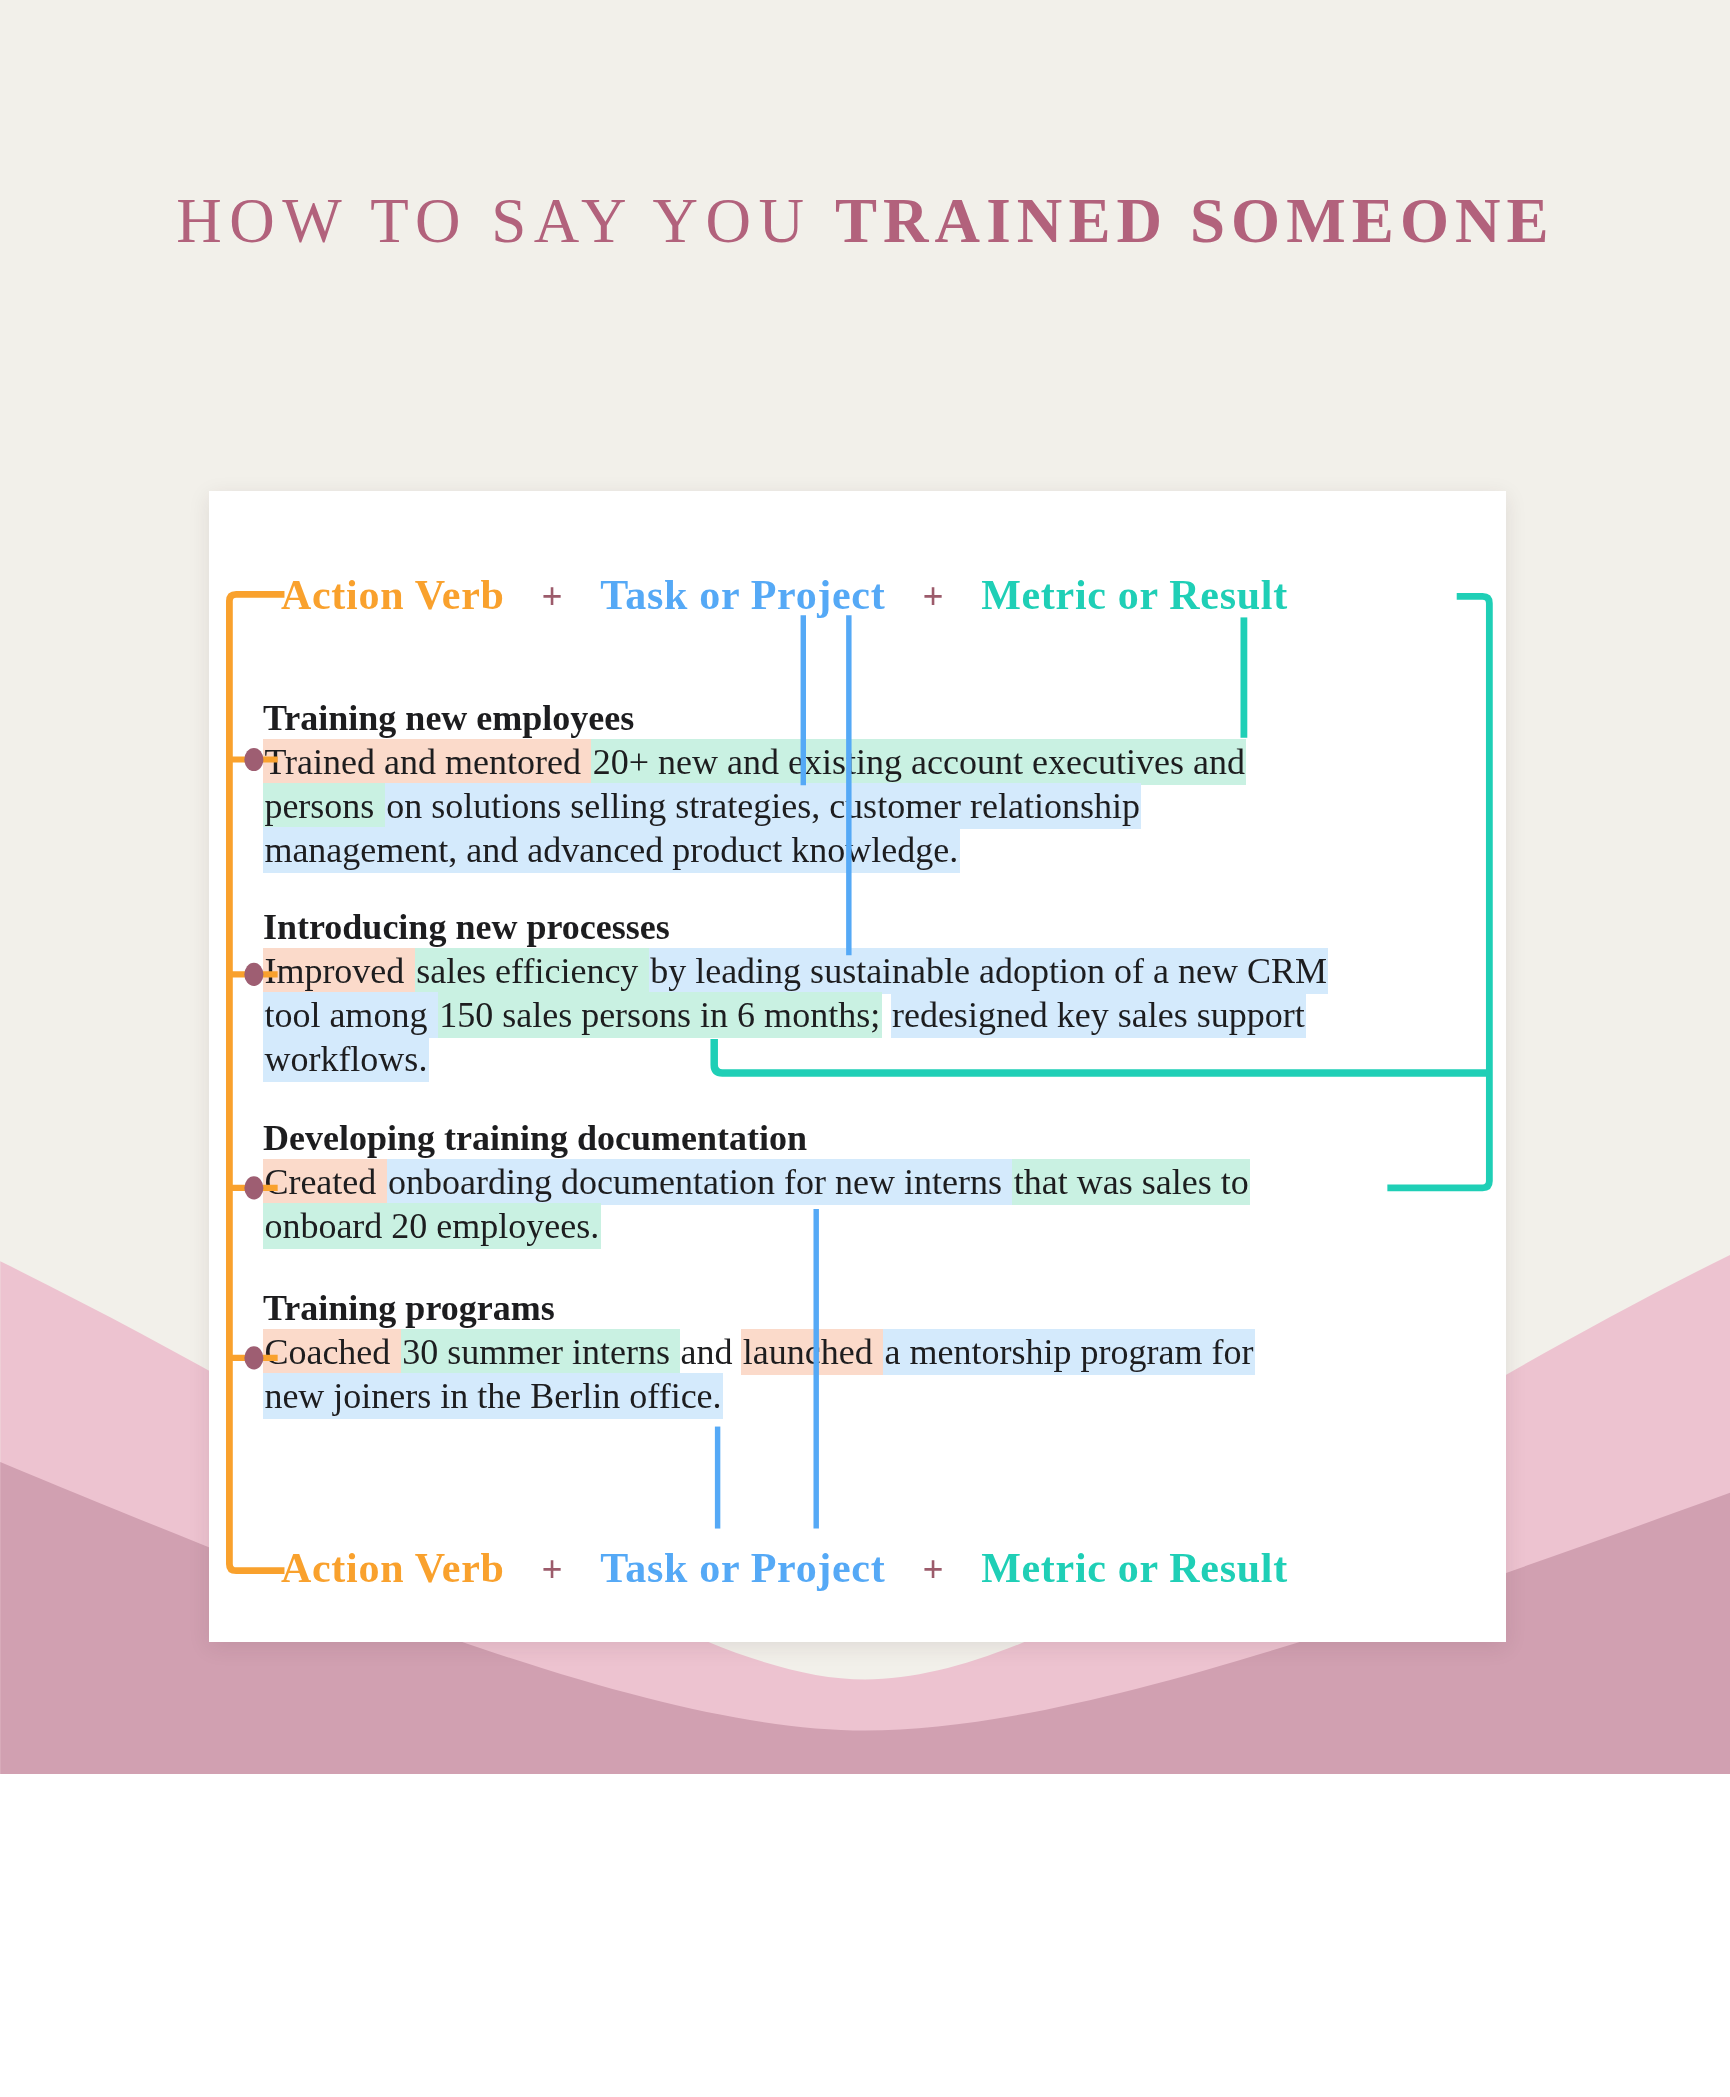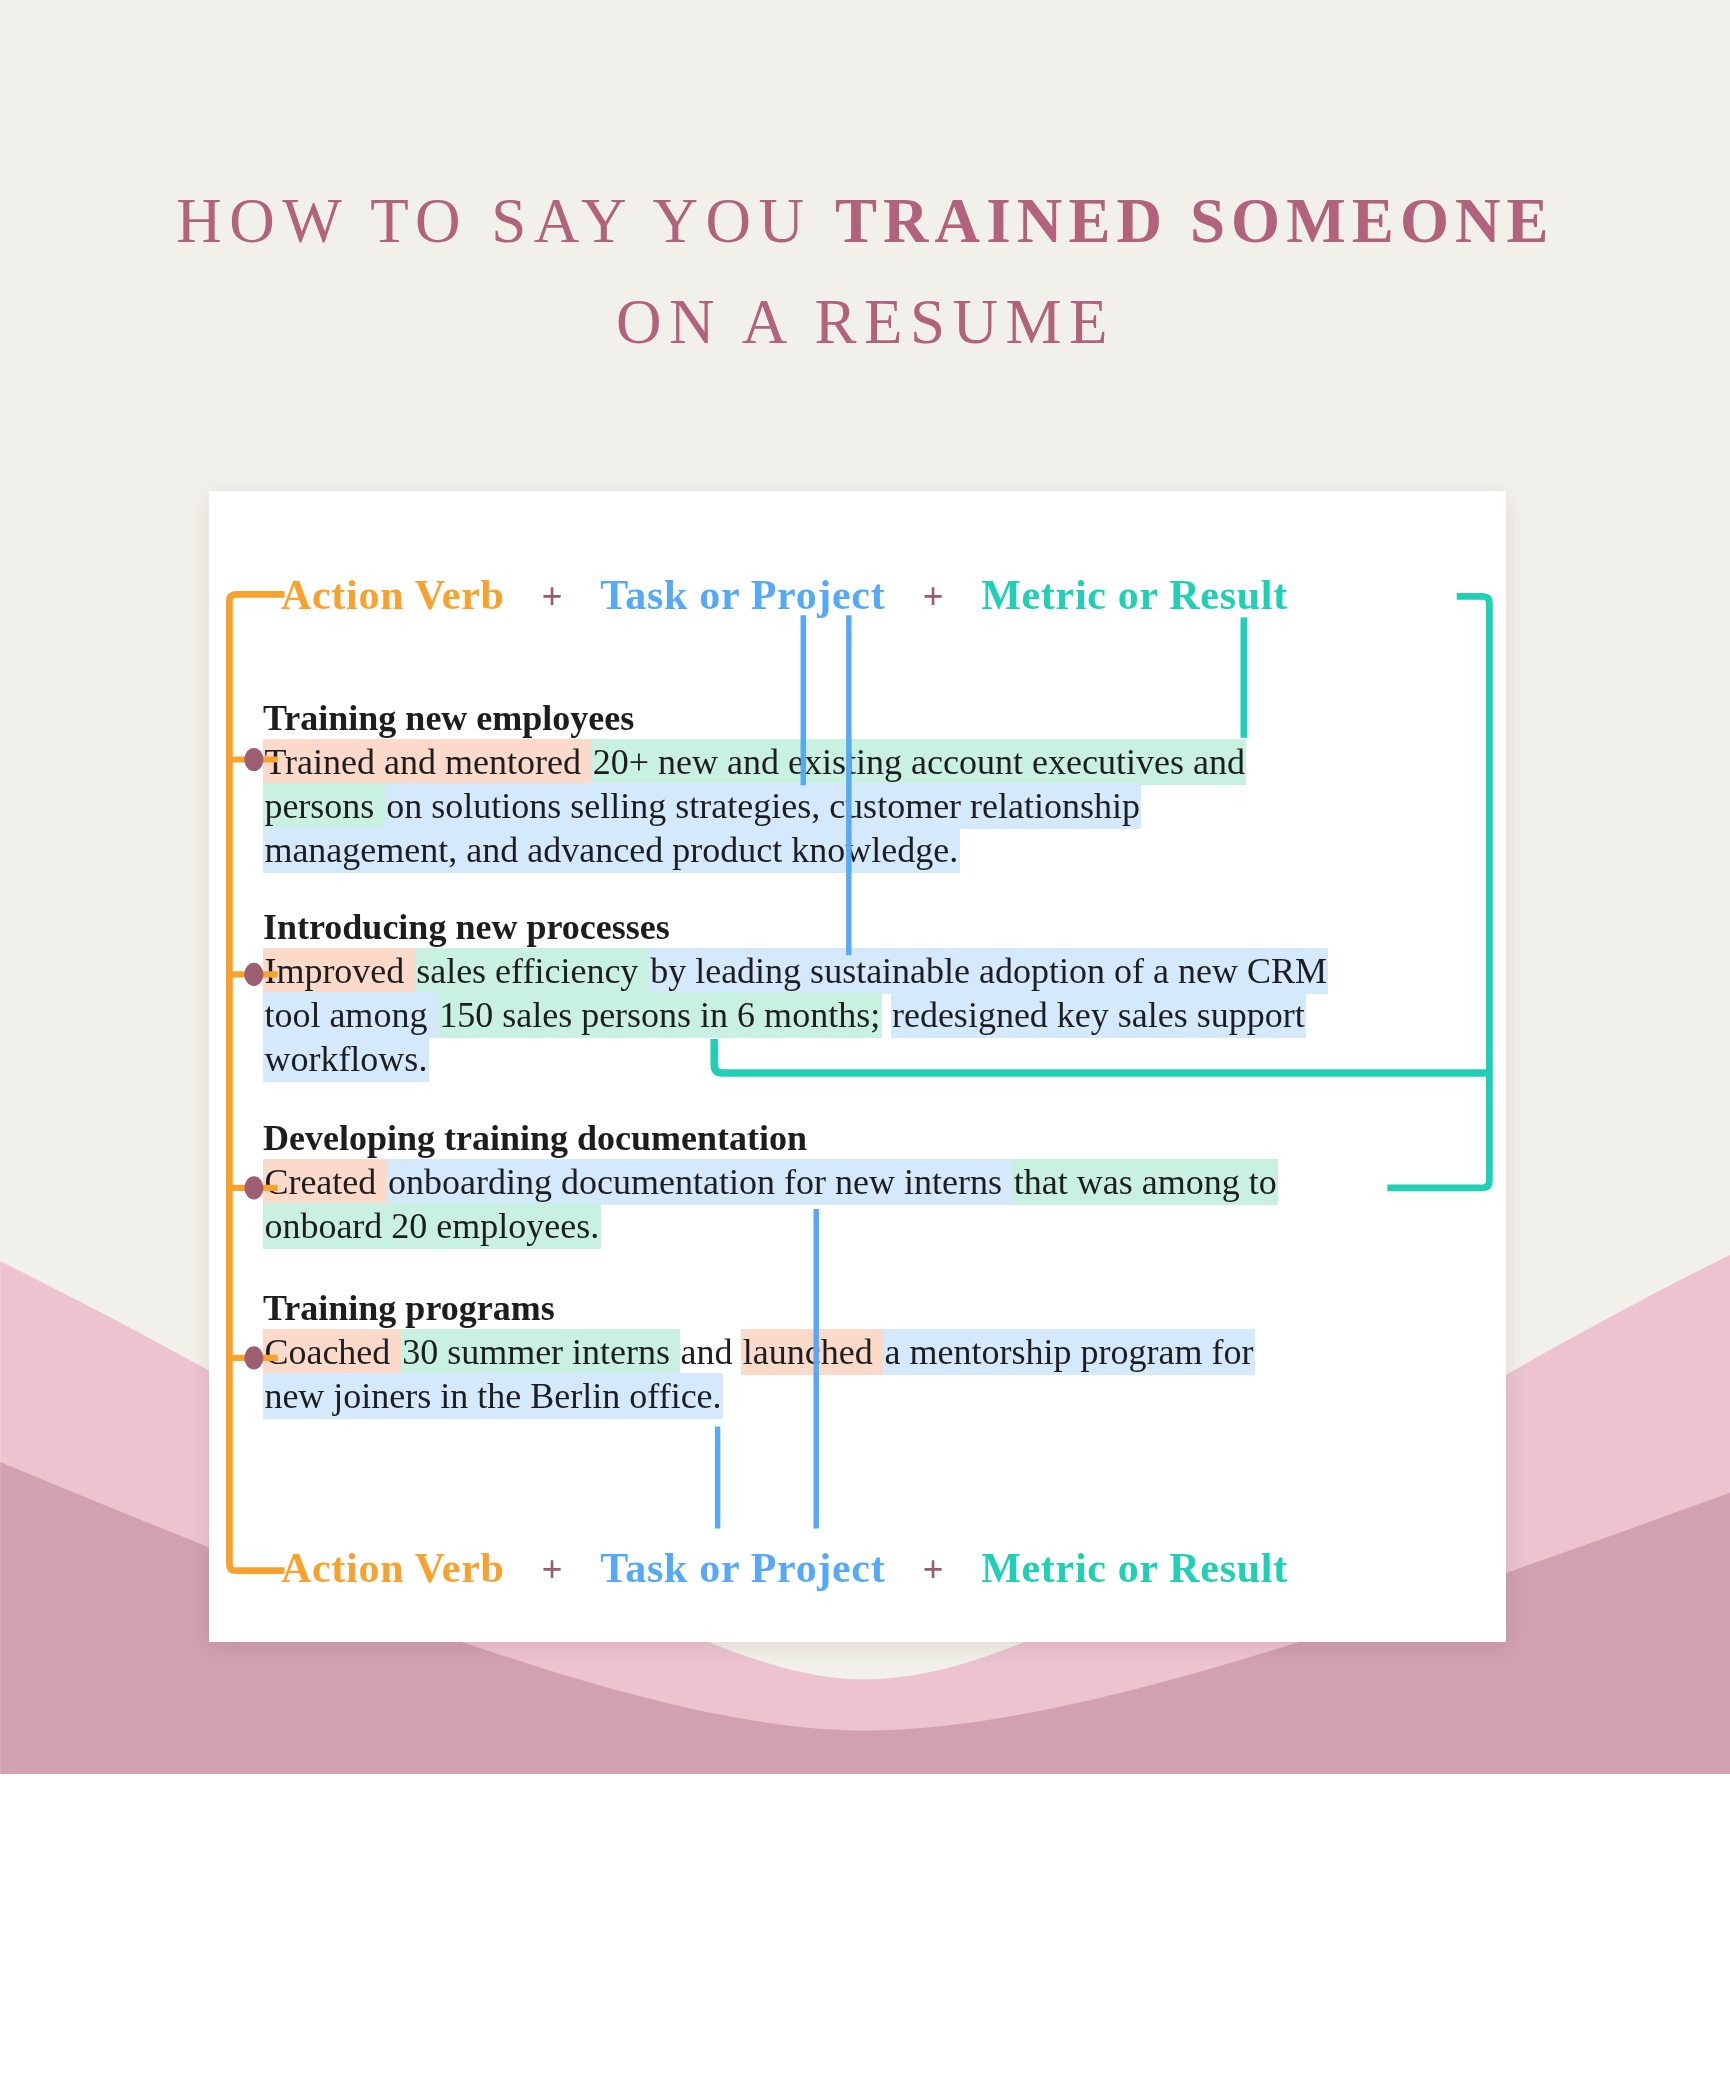--- a/index.html
+++ b/index.html
@@ -47,21 +47,20 @@
 
 <div id="root">
 
   <svg class="waves" width="1731" height="2097" viewBox="0 0 2545 3084">
     <path fill="#edc3d0" id="waveLight" d="M0,1855 C600,2150 1000,2470 1272,2470 C1560,2470 1950,2140 2545,1845 L2545,3084 L0,3084 Z"></path>
     <path fill="#d1a0b1" id="waveDark" d="M0,2150 C600,2400 1000,2545 1272,2545 C1560,2545 1980,2400 2545,2195 L2545,3084 L0,3084 Z"></path>
   </svg>
 
   <header class="title">
     <div><span>HOW TO SAY YOU </span><span class="b">TRAINED SOMEONE</span></div>
-    <div>ON A RESUME</div>
   </header>
 
   <section class="card">
 
     <div class="formula f-top">
       <span class="f-action">Action Verb</span>
       <span class="f-plus">+</span>
       <span class="f-task">Task or Project</span>
       <span class="f-plus">+</span>
       <span class="f-metric">Metric or Result</span>
@@ -71,21 +70,21 @@
         <div class="section">
           <div class="heading">Training new employees</div>
           <p class="body"><span class="hl hl-peach">Trained and mentored </span><span class="hl hl-mint">20+ new and existing account executives and</span><br><span class="hl hl-mint">persons </span><span class="hl hl-blue">on solutions selling strategies, customer relationship</span><br><span class="hl hl-blue">management, and advanced product knowledge.</span></p>
         </div>
         <div class="section">
           <div class="heading">Introducing new processes</div>
           <p class="body"><span class="hl hl-peach">Improved </span><span class="hl hl-mint">sales efficiency </span><span class="hl hl-blue">by leading sustainable adoption of a new CRM</span><br><span class="hl hl-blue">tool among </span><span class="hl hl-mint">150 sales persons in 6 months;</span><span> </span><span class="hl hl-blue">redesigned key sales support</span><br><span class="hl hl-blue">workflows.</span></p>
         </div>
         <div class="section">
           <div class="heading">Developing training documentation</div>
-          <p class="body"><span class="hl hl-peach">Created </span><span class="hl hl-blue">onboarding documentation for new interns </span><span class="hl hl-mint">that was among to</span><br><span class="hl hl-mint">onboard 20 employees.</span></p>
+          <p class="body"><span class="hl hl-peach">Created </span><span class="hl hl-blue">onboarding documentation for new interns </span><span class="hl hl-mint">that was sales to</span><br><span class="hl hl-mint">onboard 20 employees.</span></p>
         </div>
         <div class="section">
           <div class="heading">Training programs</div>
           <p class="body"><span class="hl hl-peach">Coached </span><span class="hl hl-mint">30 summer interns </span><span>and </span><span class="hl hl-peach">launched </span><span class="hl hl-blue">a mentorship program for</span><br><span class="hl hl-blue">new joiners in the Berlin office.</span></p>
         </div>
       </div>
 
     <div class="formula f-bottom">
       <span class="f-action">Action Verb</span>
       <span class="f-plus">+</span>

